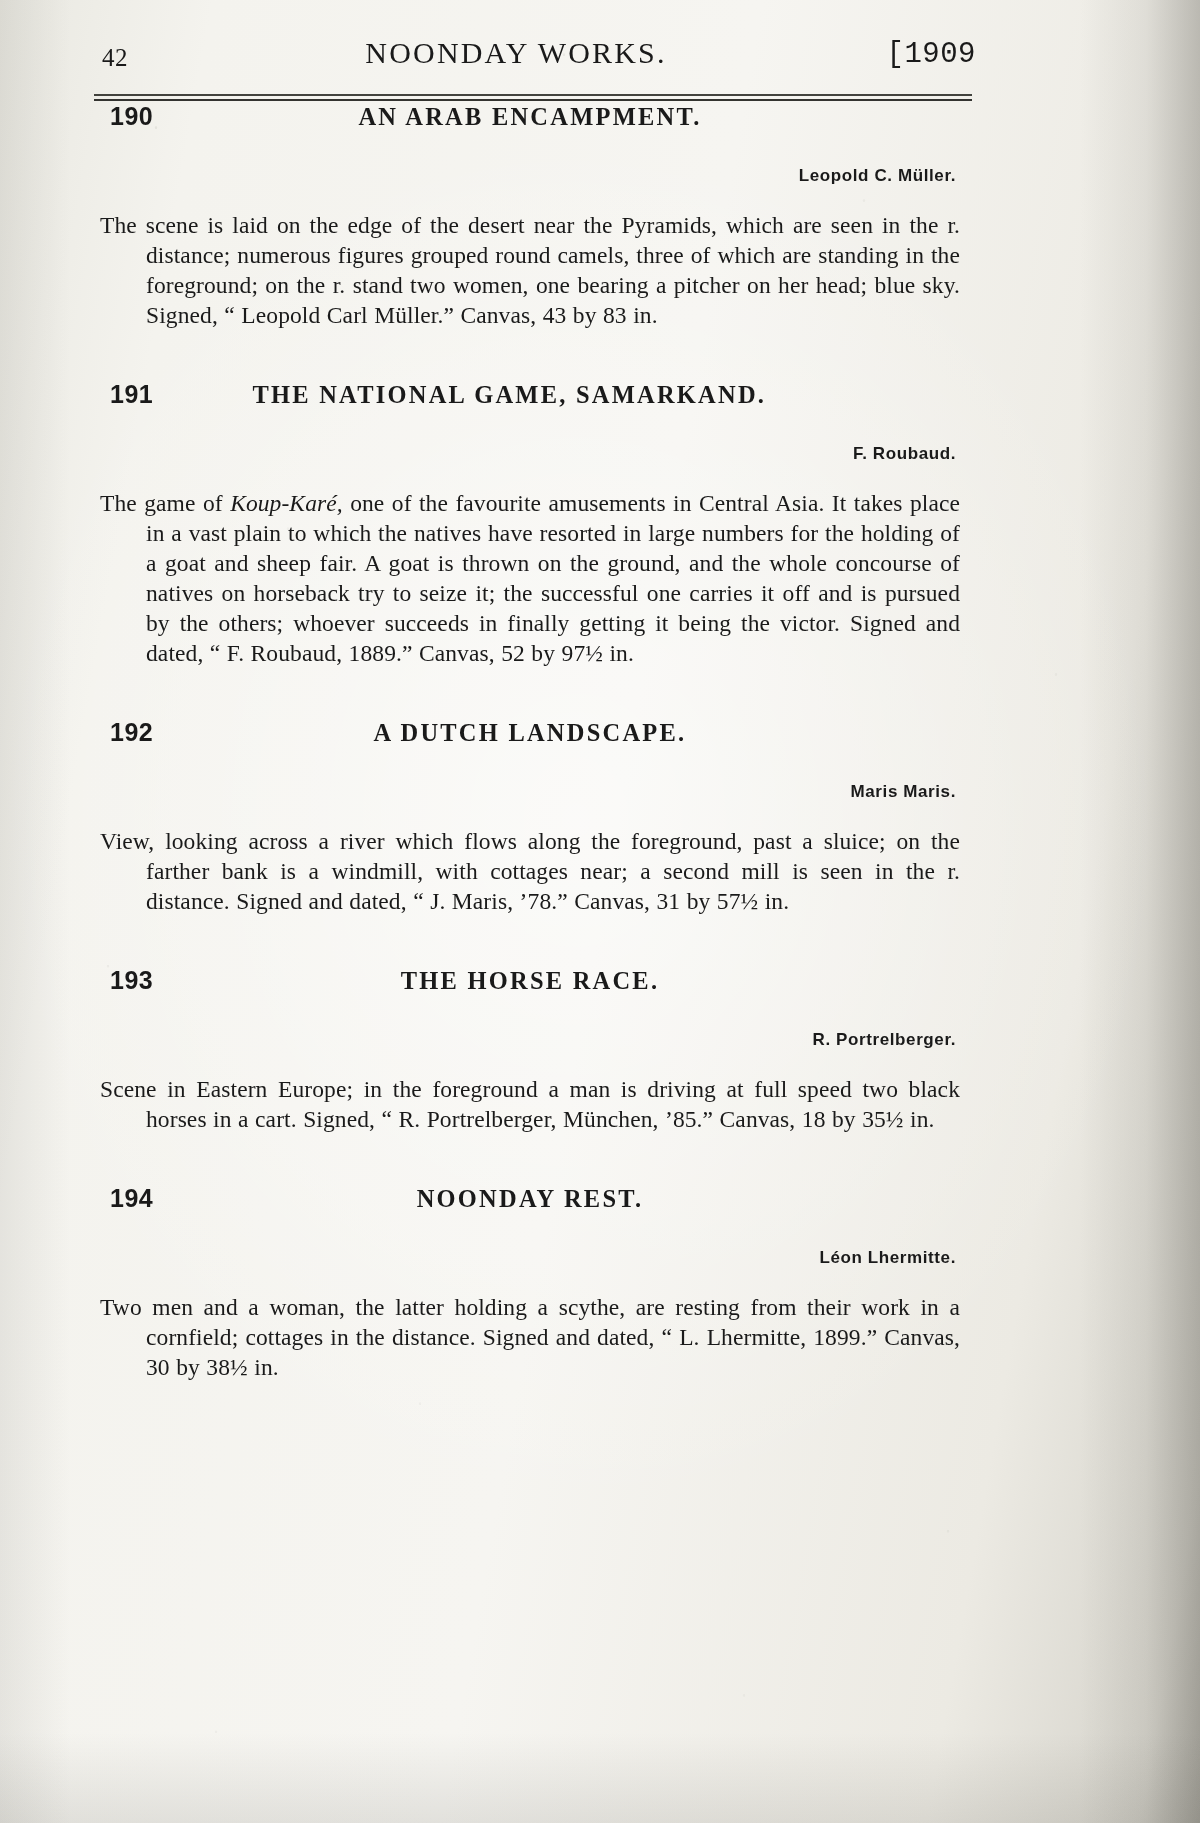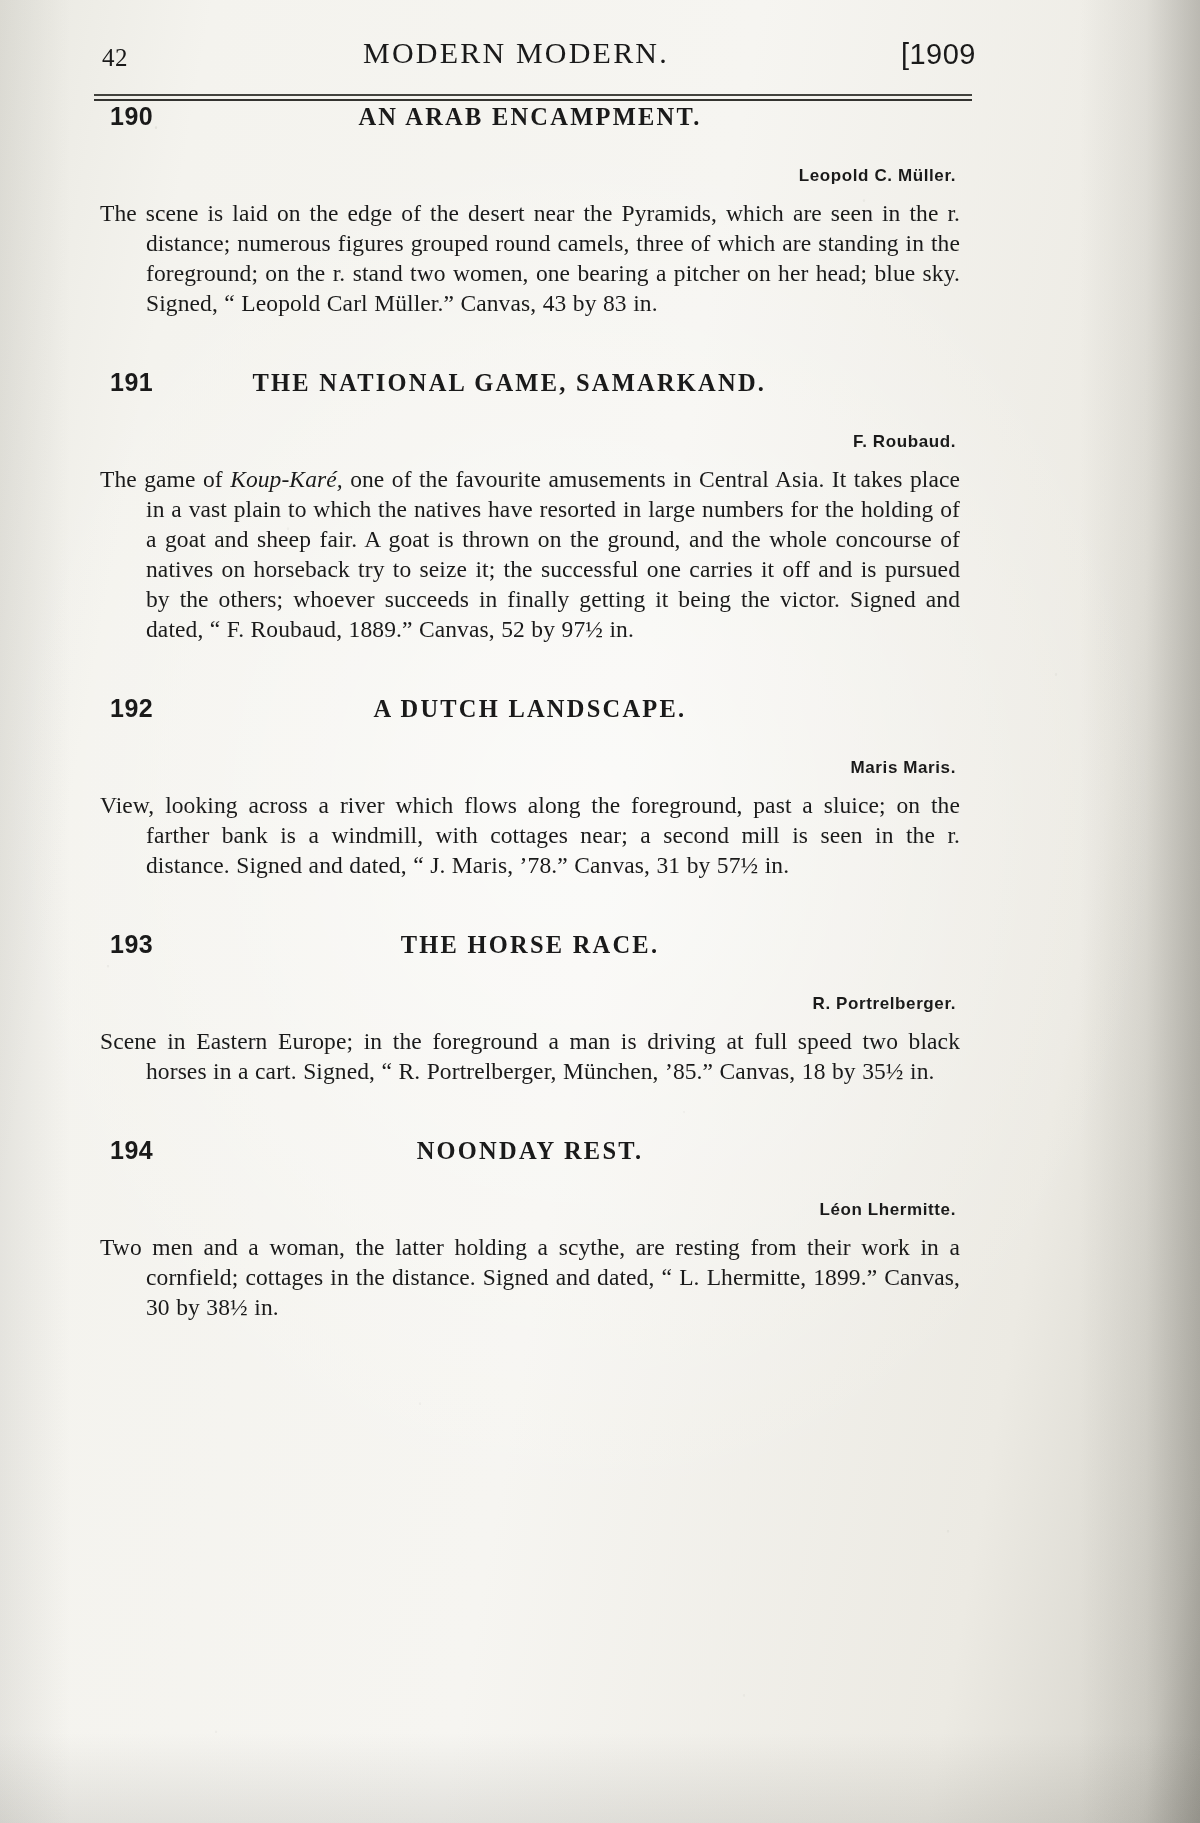--- a/index.html
+++ b/index.html
@@ -94,21 +94,21 @@
     text-align: center;
     font-family: "Liberation Serif", serif;
     font-size: 30px;
     letter-spacing: 2.2px;
     transform: translateX(-14px);
   }
   .head-year {
     position: absolute;
     right: -16px;
     top: 2px;
-    font-family: Liberation Sans, sans-serif;
+    font-family: Liberation Mono, monospace;
     font-size: 29px;
     letter-spacing: .5px;
   }
 
   .rule-double {
     position: relative;
     height: 8px;
     margin: 6px 0 0 -6px;
     width: 878px;
   }
@@ -164,21 +164,21 @@
     text-align: right;
     font-family: "Liberation Sans", sans-serif;
     font-weight: 700;
     font-size: 17px;
     letter-spacing: .6px;
     margin-top: 24px;
     padding-right: 4px;
   }
 
   .desc {
-    margin-top: 12px;
+    margin-top: 24px;
     font-family: "Liberation Serif", serif;
     font-size: 23.5px;
     line-height: 30px;
     text-align: justify;
     padding-left: 46px;
     text-indent: -46px;
     letter-spacing: .1px;
     word-spacing: .5px;
   }
   .desc i { font-style: italic; }
@@ -187,21 +187,21 @@
 </head>
 <body>
 
 <div class="page"></div>
 <div class="scan-noise"></div>
 
 <div class="content">
 
   <div class="running-head">
     <div class="folio">42</div>
-    <div class="head-title">MODERN MODERN.</div>
+    <div class="head-title">NOONDAY WORKS.</div>
     <div class="head-year">[1909</div>
   </div>
 
   <div class="rule-double"></div>
 
 
   <div class="entry">
     <div class="entry-head">
       <div class="entry-no">190</div>
       <div class="entry-title">AN ARAB ENCAMPMENT.</div>

